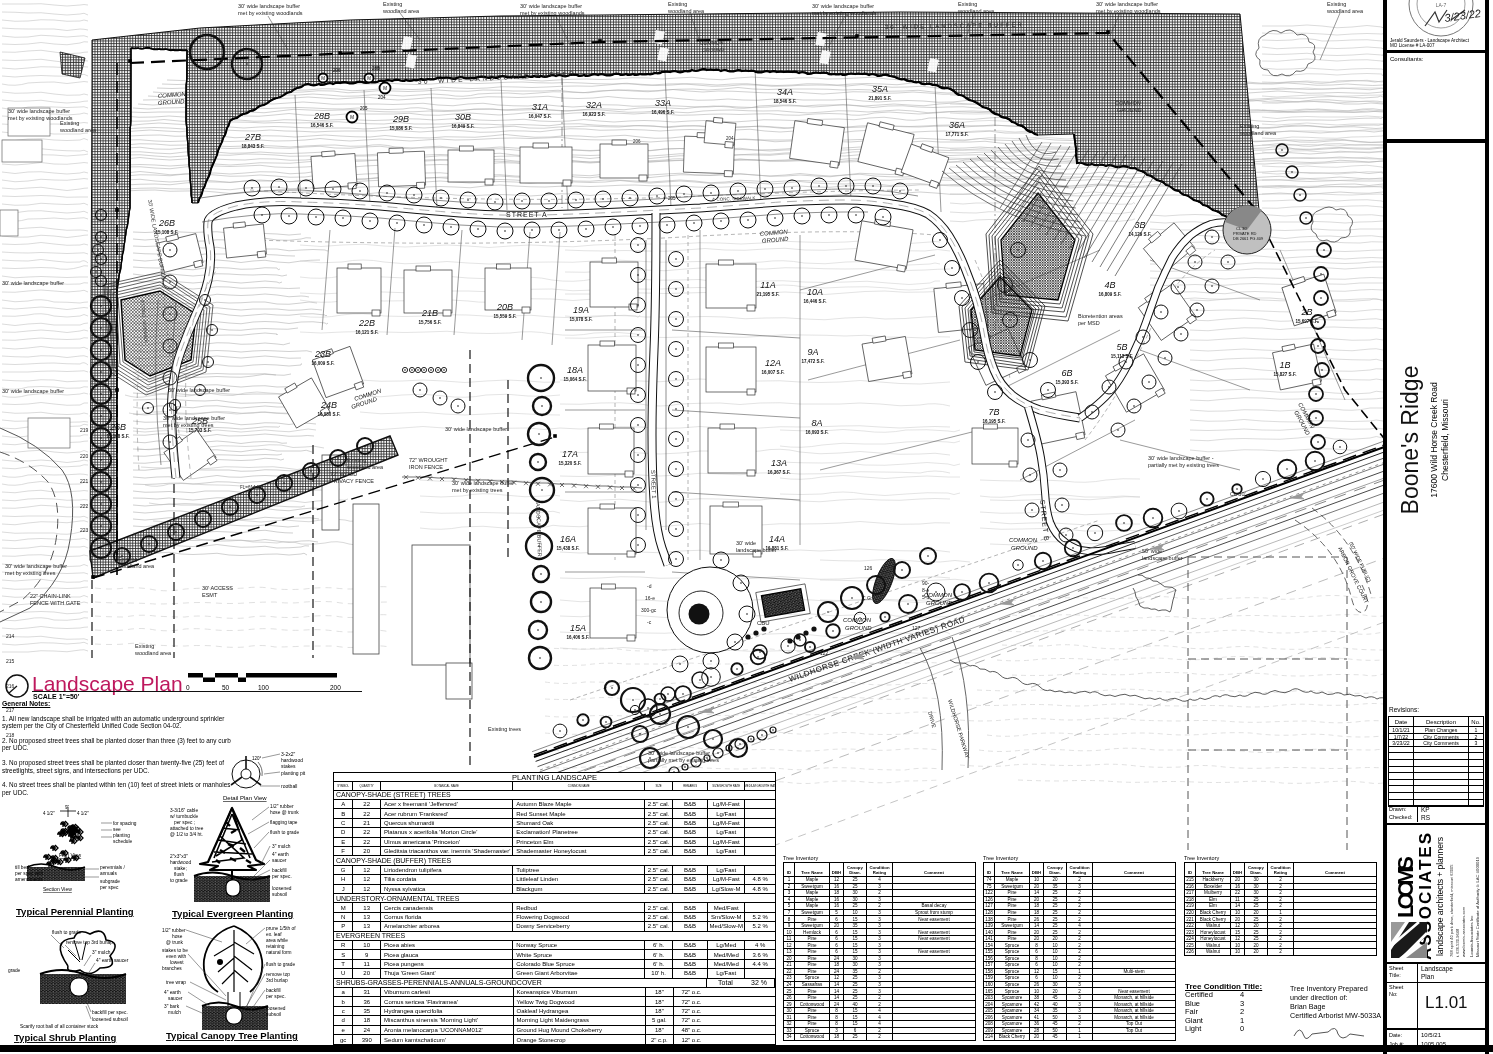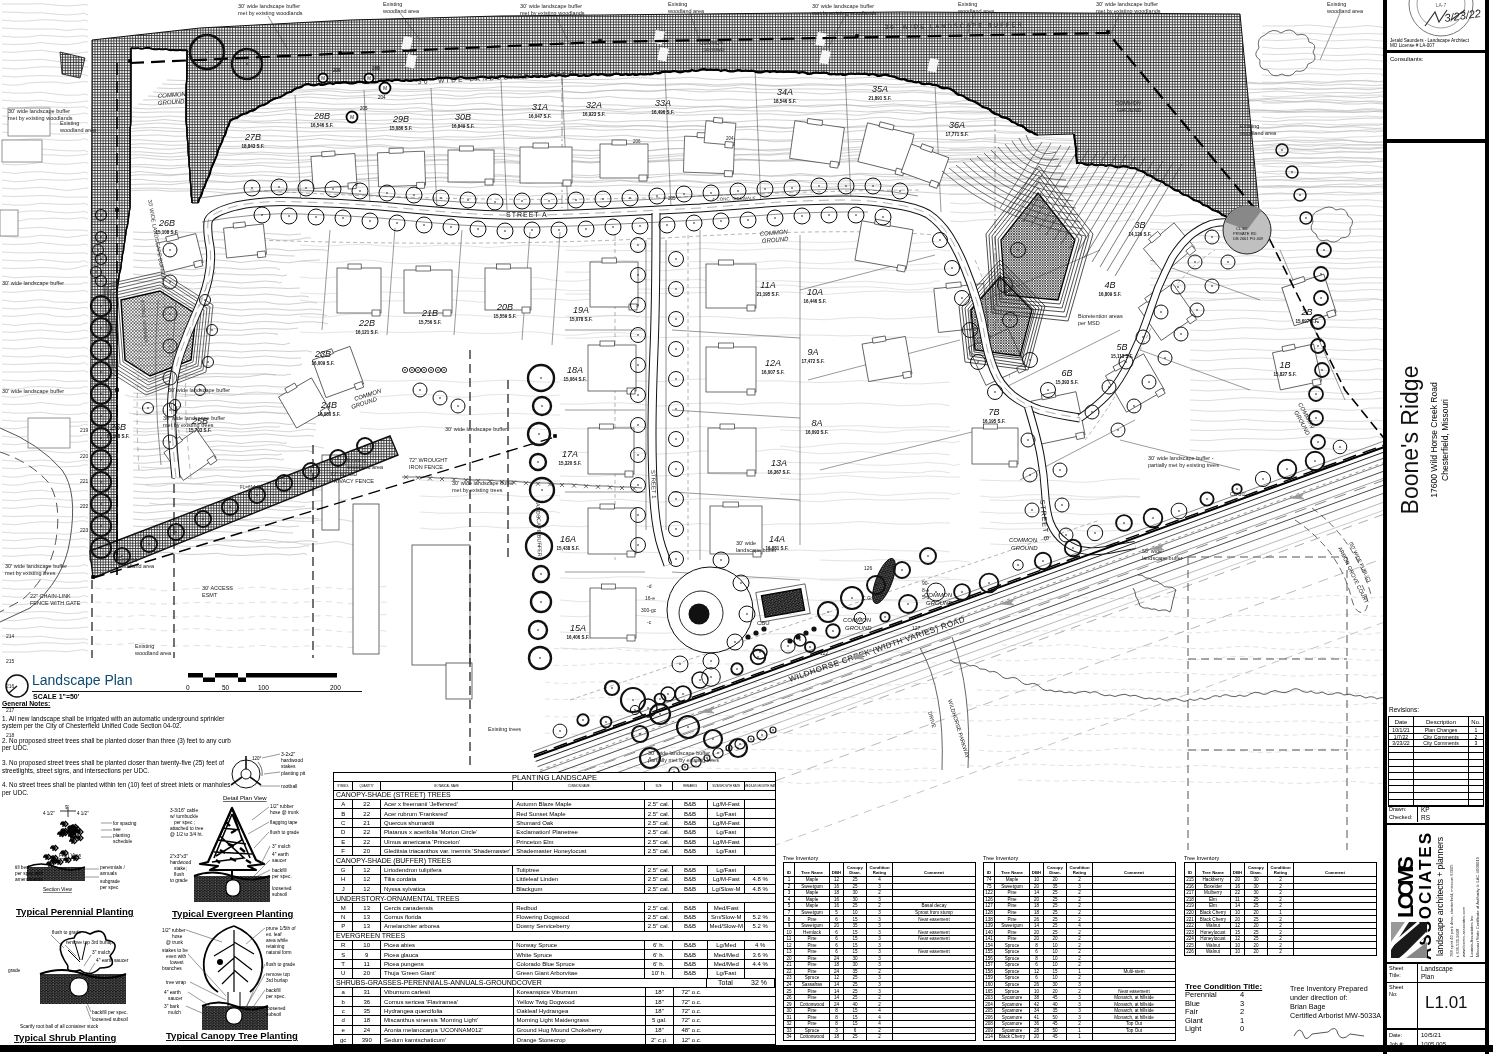--- a/index.html
+++ b/index.html
@@ -1656,21 +1656,21 @@
 <path d="M1150,549 l14,-5 l-3,4 l3,2 z"></path>
 <path d="M1290,498 l14,-5 l-3,4 l3,2 z"></path>
 </g>
 </svg>
 
 <div id="lptitle">
 <svg width="30" height="28" style="position:absolute;left:1px;top:0">
       <circle cx="13" cy="14" r="11" fill="none" stroke="#111" stroke-width="1.5"></circle>
       <path d="M5,21 L13,14" stroke="#111" stroke-width="1.2"></path>
     </svg>
-<div style="position:absolute;left:29px;top:0;font-size:14px;color:#0c4a6e">Landscape Plan</div>
+<div style="position:absolute;left:29px;top:0;font-size:21px;color:#be185d">Landscape Plan</div>
 <div style="position:absolute;left:29px;top:19px;width:330px;border-top:1.4px solid #111"></div>
 <div style="position:absolute;left:30px;top:21px;font-size:7px;font-weight:bold">SCALE 1"=50'</div>
 </div>
 
 <div id="scalebar">
 <svg width="160" height="22">
 <rect x="2" y="3" width="15" height="4.5" fill="#000"></rect>
 <rect x="17" y="7.5" width="12" height="4.5" fill="#000"></rect>
 <rect x="29" y="3" width="23" height="4.5" fill="#000"></rect>
 <rect x="52" y="7.5" width="8" height="4.5" fill="#000"></rect>
@@ -2648,21 +2648,21 @@
       <div class="tic" style="width:14px">10</div>
       <div class="tic" style="width:23px">20</div>
       <div class="tic" style="width:26px">2</div>
       <div class="tic" style="width:82px"></div>
     </div>
 </div>
 
 <div id="tcr">
 <div style="font-size:8px;font-weight:bold;text-decoration:underline">Tree Condition Title:</div>
 <div class="tcrrow">
-      <span>Perennial</span>
+      <span>Certified</span>
       <span>4</span>
     </div>
 <div class="tcrrow">
       <span>Blue</span>
       <span>3</span>
     </div>
 <div class="tcrrow">
       <span>Fair</span>
       <span>2</span>
     </div>

